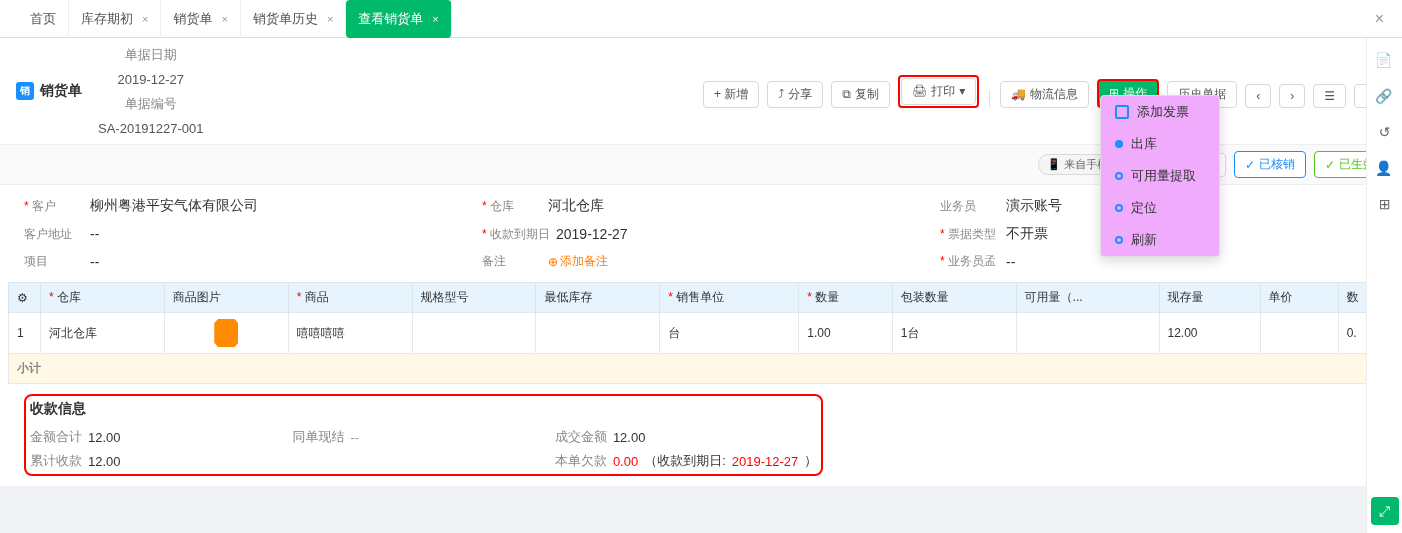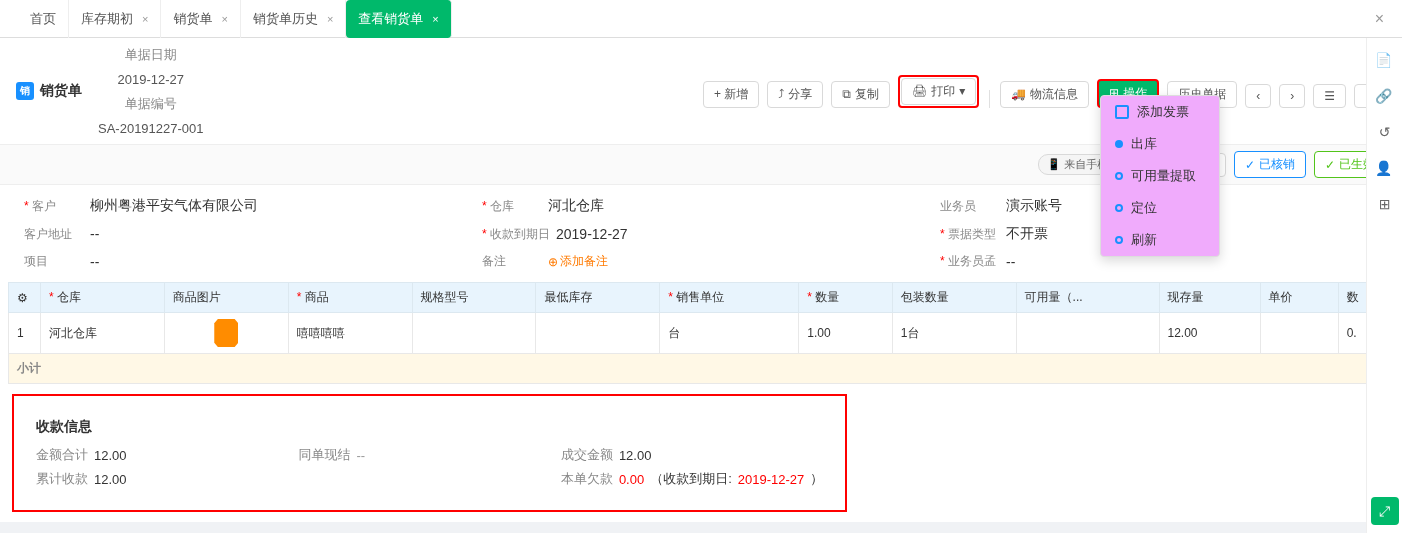--- a/index.html
+++ b/index.html
@@ -182,23 +182,23 @@
       color: #888;
     }
     .gear-th {
       text-align: center;
       width: 32px;
     }
 
     
     .bottom-info {
       border: 2px solid red;
-      margin: 10px 4px;
-      padding: 22px;
-      border-radius: 0;
+      margin: 10px 16px;
+      padding: 4px;
+      border-radius: 8px;
       background: #fff;
       display: inline-block;
       min-width: 520px;
     }
     .bottom-info-title {
       font-weight: bold;
       font-size: 14px;
       margin-bottom: 10px;
     }
     .info-grid {

